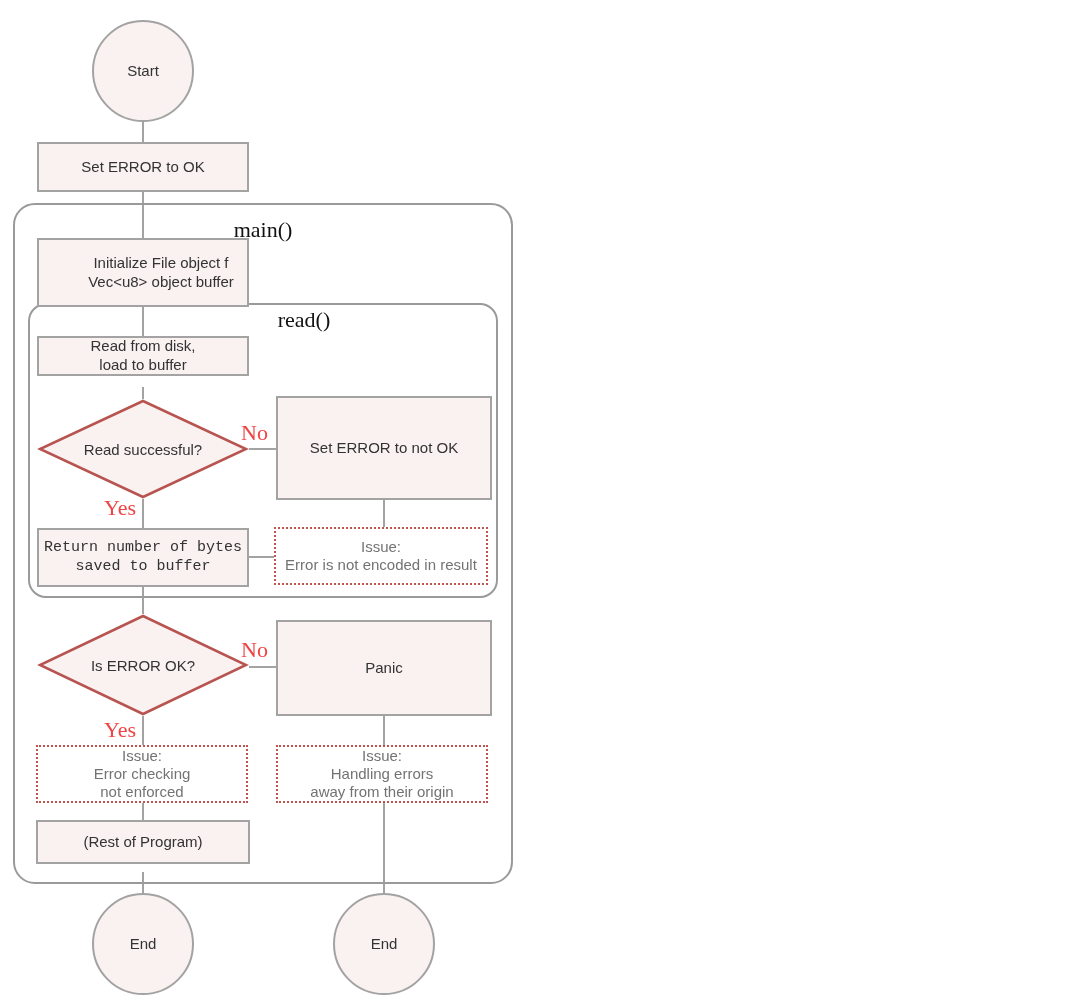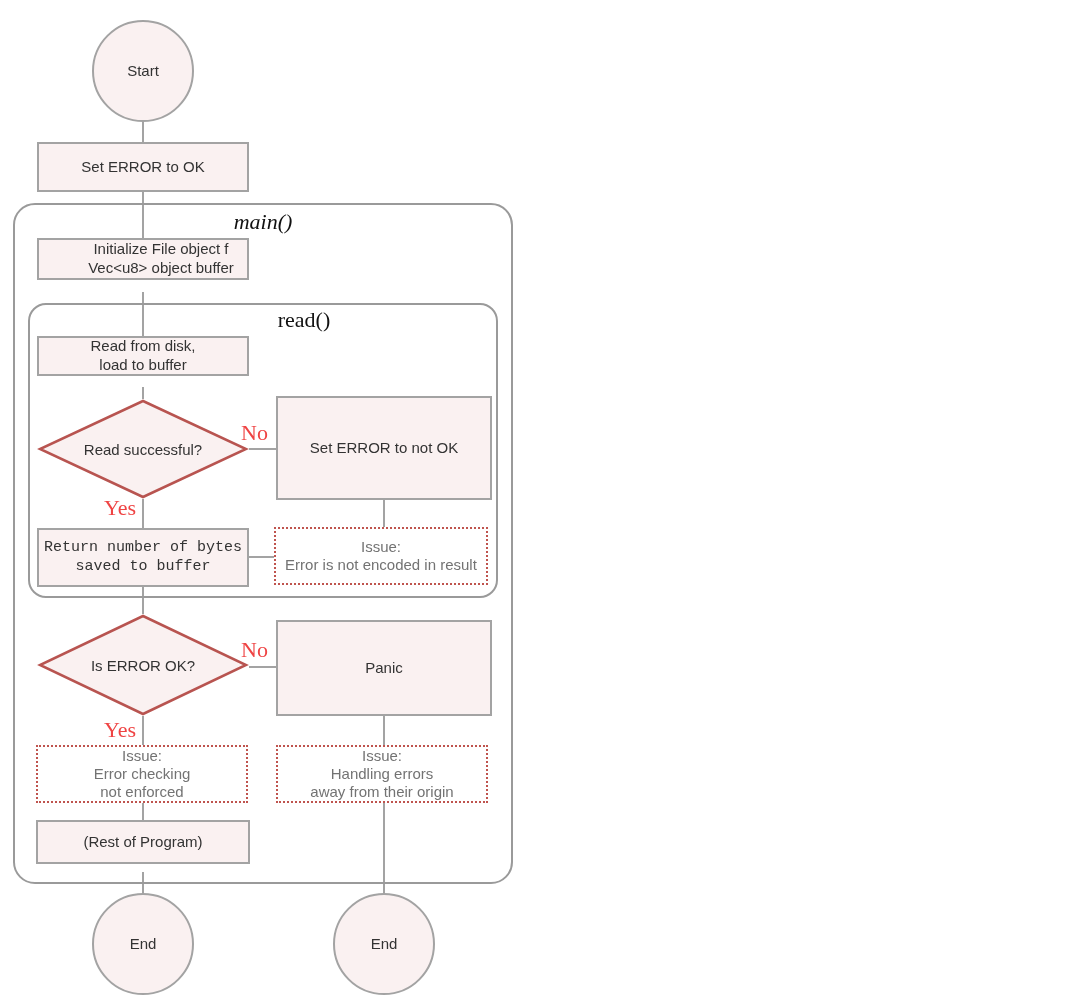--- a/index.html
+++ b/index.html
@@ -60,32 +60,32 @@
   <div class="vline" style="left:142px;top:803px;height:17px;"></div>
   <div class="vline" style="left:142px;top:872px;height:21px;"></div>
   <div class="vline" style="left:383px;top:500px;height:27px;"></div>
   <div class="vline" style="left:383px;top:716px;height:29px;"></div>
   <div class="vline" style="left:383px;top:803px;height:90px;"></div>
   <div class="hline" style="left:249px;top:448px;width:27px;"></div>
   <div class="hline" style="left:249px;top:556px;width:25px;"></div>
   <div class="hline" style="left:249px;top:666px;width:27px;"></div>
 
   <div class="container-box" style="left:13px;top:203px;width:500px;height:681px;border-radius:22px;">
-    <div class="container-label" style="top:4px;font-style:italic;">main()</div>
+    <div class="container-label" style="top:12px;">main()</div>
   </div>
   <div class="container-box" style="left:28px;top:303px;width:470px;height:295px;border-radius:18px;padding-left:41px;">
     <div class="container-label" style="top:2px;">read()</div>
   </div>
 
   <div class="node circle" style="left:92px;top:20px;width:102px;height:102px;">Start</div>
   <div class="node circle" style="left:92px;top:893px;width:102px;height:102px;">End</div>
   <div class="node circle" style="left:333px;top:893px;width:102px;height:102px;">End</div>
 
   <div class="node" style="left:37px;top:142px;width:212px;height:50px;">Set ERROR to OK</div>
-  <div class="node" style="left:37px;top:238px;width:212px;height:42px;padding-left:36px;">Initialize File object f
+  <div class="node" style="left:37px;top:238px;width:212px;height:69px;padding-left:36px;">Initialize File object f
 Vec&lt;u8&gt; object buffer</div>
   <div class="node" style="left:37px;top:336px;width:212px;height:40px;">Read from disk,
 load to buffer</div>
   <div class="node" style="left:37px;top:528px;width:212px;height:59px;font-family:Liberation Mono, monospace;">Return number of bytes
 saved to buffer</div>
   <div class="node" style="left:36px;top:820px;width:214px;height:44px;">(Rest of Program)</div>
 
   <div class="node" style="left:276px;top:396px;width:216px;height:104px;">Set ERROR to not OK</div>
   <div class="node" style="left:276px;top:620px;width:216px;height:96px;">Panic</div>
 

